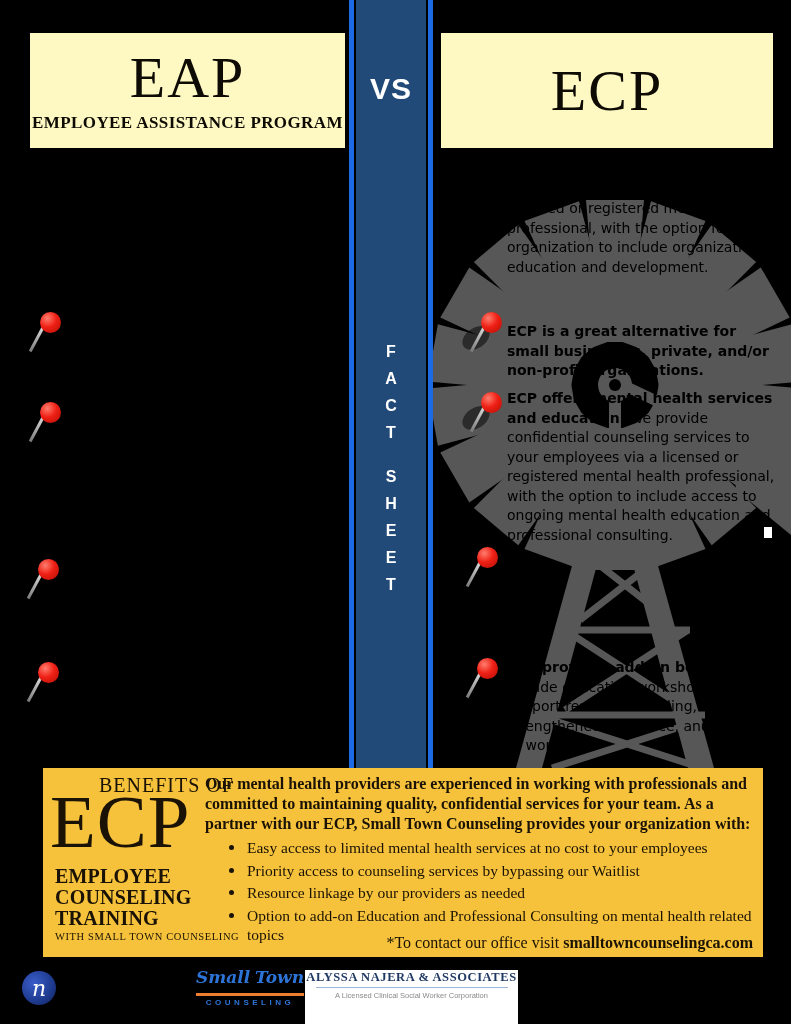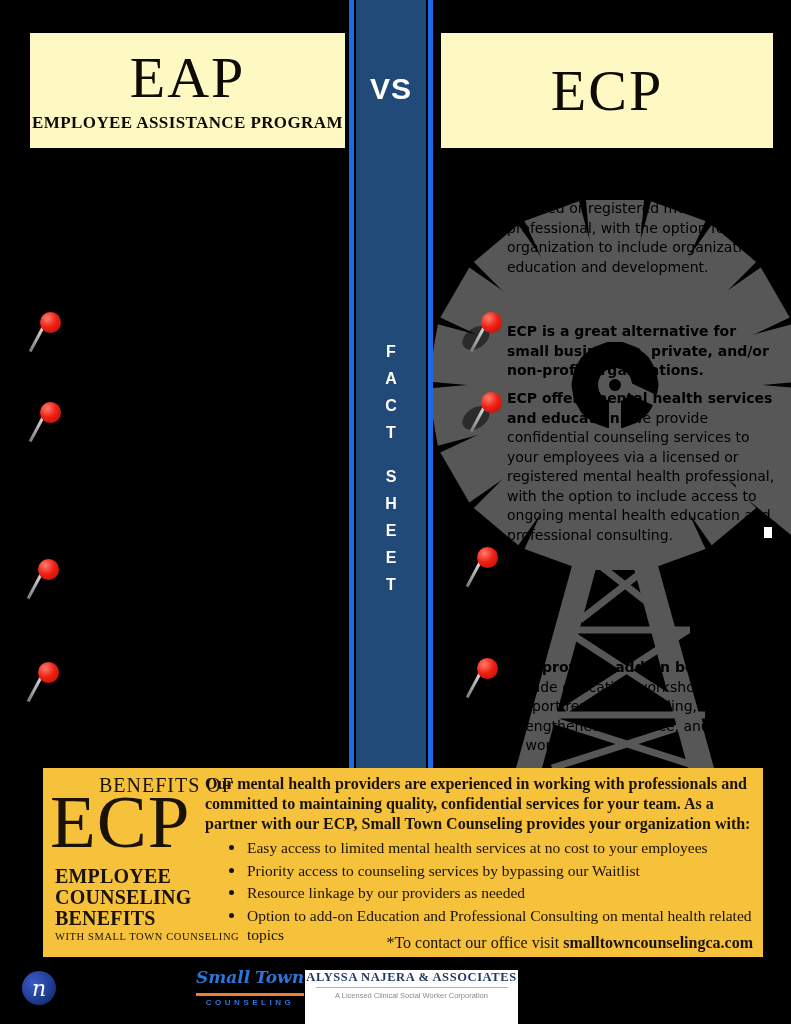--- a/index.html
+++ b/index.html
@@ -199,21 +199,21 @@
       <div class="needle"></div>
       <div class="ball"></div>
     </div>
 
   <div class="benefits">
     <div class="bn-eyebrow">BENEFITS OF</div>
     <div class="bn-acronym">ECP</div>
     <div class="bn-program">
       <div>EMPLOYEE</div>
       <div>COUNSELING</div>
-      <div>BENEFITS</div>
+      <div>TRAINING</div>
     </div>
     <div class="bn-sub">WITH SMALL TOWN COUNSELING</div>
     <div class="bn-para">Our mental health providers are experienced in working with professionals and committed to maintaining quality, confidential services for your team. As a partner with our ECP, Small Town Counseling provides your organization  with:</div>
     <ul class="bn-list">
       <li>Easy access to limited mental health services at no cost to your employees</li>
       <li>Priority access to counseling services by bypassing our Waitlist</li>
       <li>Resource linkage by our providers as needed</li>
       <li>Option to add-on Education and Professional Consulting on mental health related topics</li>
     </ul>
     <div class="bn-contact">

